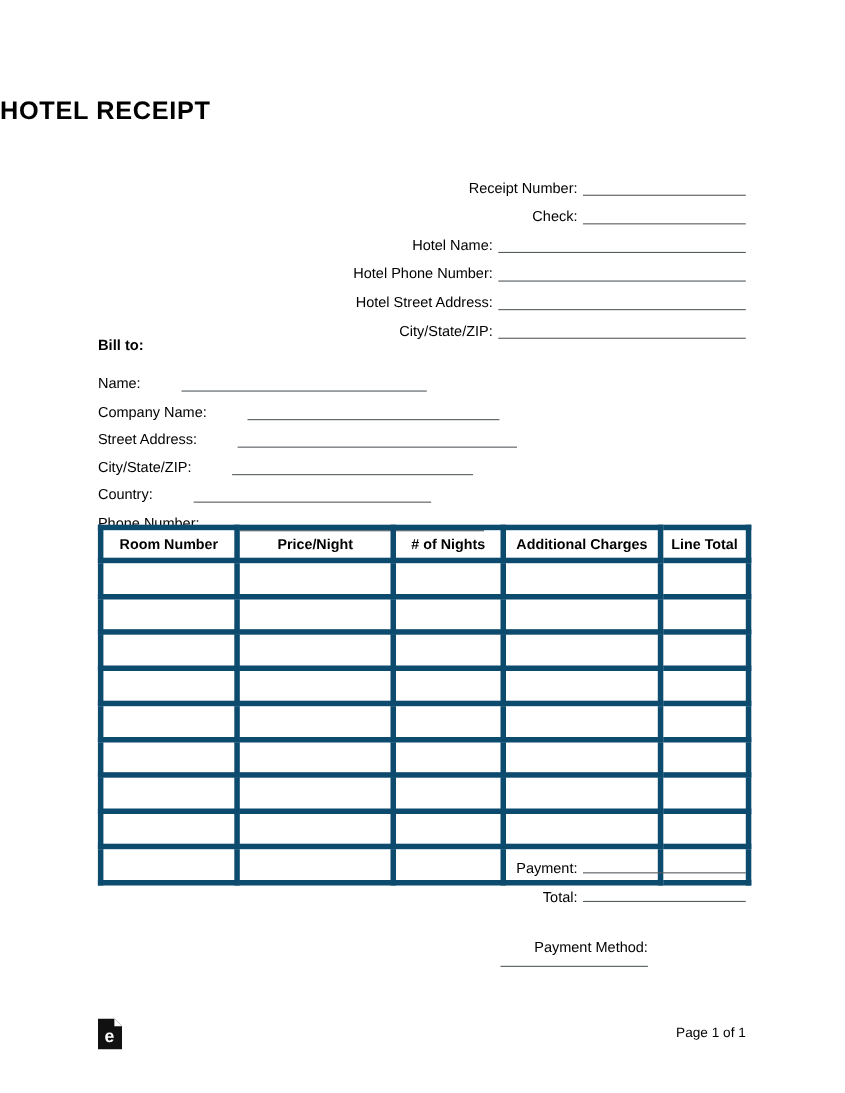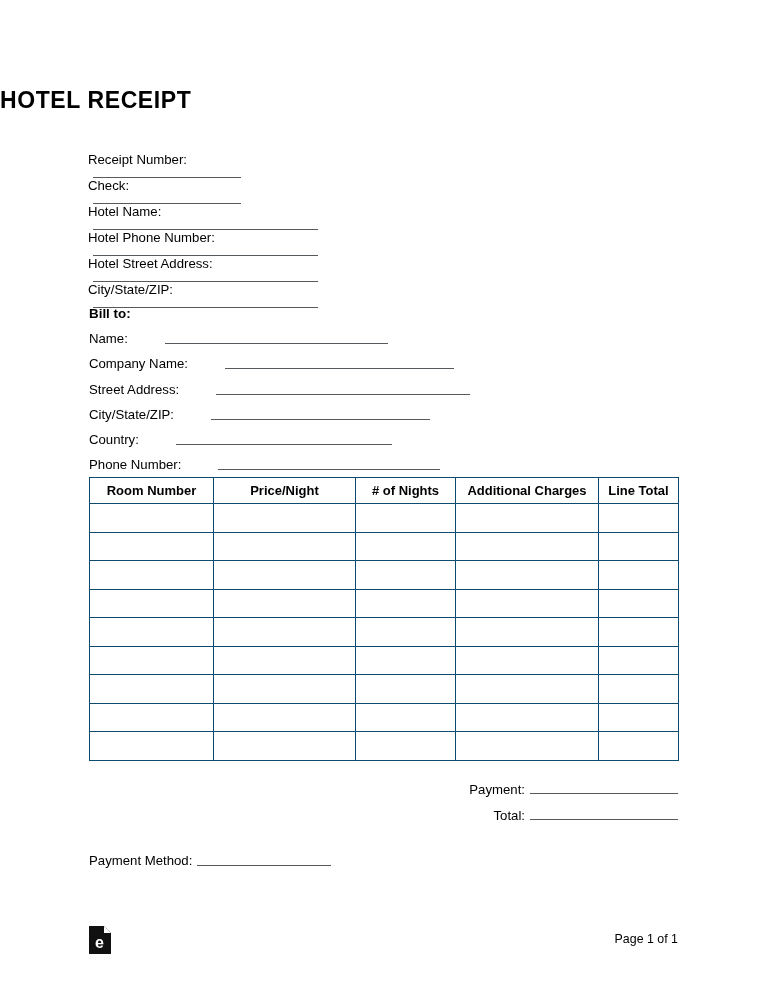--- a/index.html
+++ b/index.html
@@ -45,63 +45,62 @@
 
   
   .header-block {
     position: absolute;
     top: 152px;
     left: 88px;
     width: 590px;
   }
   .hrow {
     display: flex;
-    align-items: flex-start;
+    align-items: flex-end;
     justify-content: flex-end;
     height: 26px;
     font-size: 13.2px;
     white-space: nowrap;
-    flex-direction: column;
   }
   .hrow .lbl { text-align: right; }
 
   
   .billto-heading {
     position: absolute;
     top: 306px;
     left: 89px;
     font-size: 13.4px;
     font-weight: bold;
   }
   .billto-block {
     position: absolute;
     top: 331px;
     left: 89px;
     width: 600px;
   }
   .brow {
     display: flex;
-    align-items: flex-start;
+    align-items: flex-end;
     height: 25.3px;
     font-size: 13.2px;
     white-space: nowrap;
     gap: 32px;
   }
 
   
   .tbl {
     position: absolute;
     top: 477px;
     left: 89px;
     width: 589px;
     border-collapse: collapse;
     table-layout: fixed;
   }
   .tbl th, .tbl td {
-    border: 1px solid #0c4a6e;
+    border: 5px solid #0c4a6e;
     padding: 0;
   }
   .tbl th {
     height: 25px;
     font-size: 13px;
     font-weight: bold;
     text-align: center;
     vertical-align: middle;
   }
   .tbl td {
@@ -126,24 +125,25 @@
 
   
   .pay-block {
     position: absolute;
     top: 853px;
     left: 89px;
     width: 500px;
   }
   .prow {
     display: flex;
-    align-items: flex-start;
+    align-items: flex-end;
     height: 26px;
     font-size: 13.2px;
     white-space: nowrap;
+    flex-direction: column;
   }
 
   
   .footer-logo {
     position: absolute;
     left: 89px;
     top: 926px;
     width: 22px;
     height: 28px;
   }

